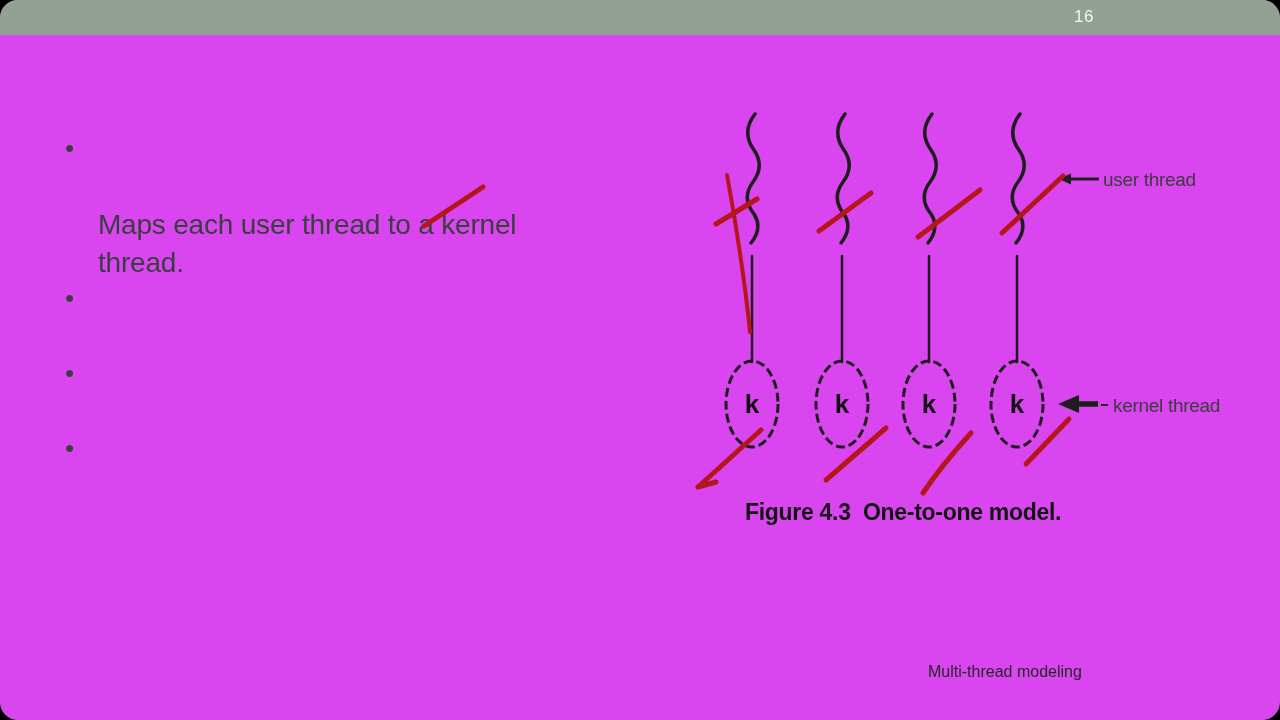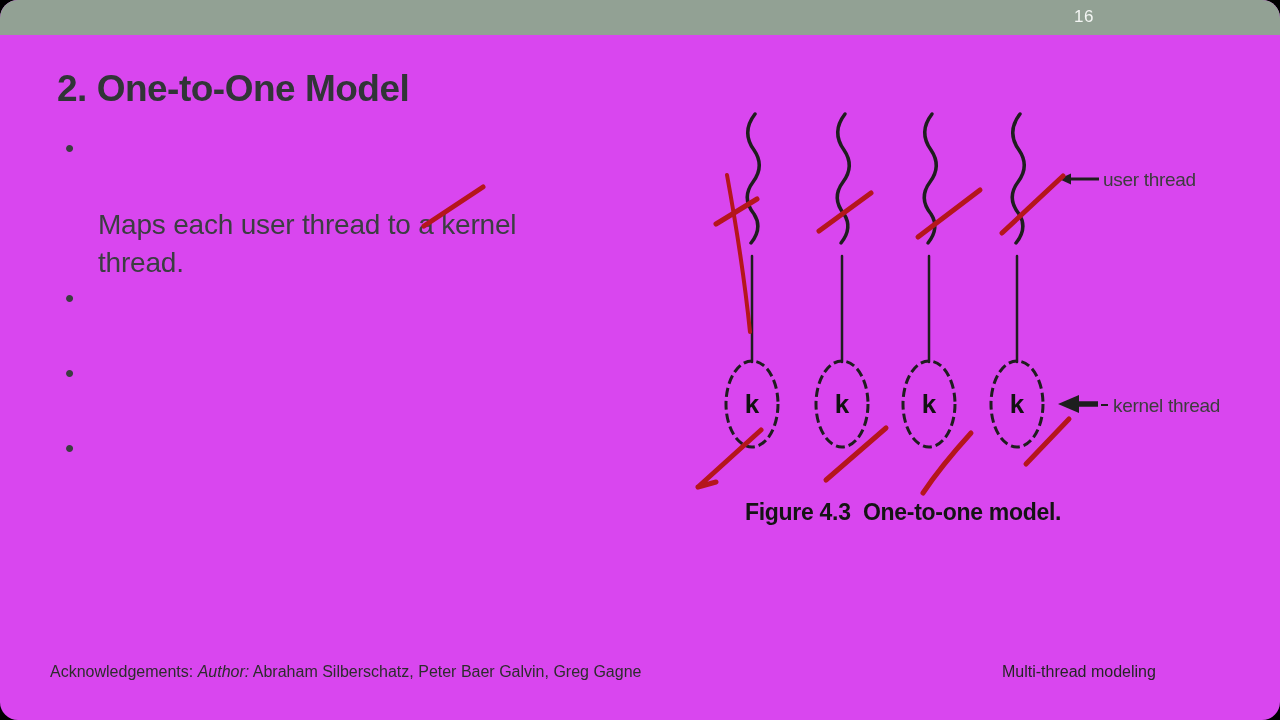--- a/index.html
+++ b/index.html
@@ -15,35 +15,34 @@
   }
   .bullets{
     position:absolute;left:62px;top:131px;width:650px;margin:0;padding:0;list-style:none;
     font-size:28px;line-height:37.5px;color:#3b3e41;letter-spacing:-0.2px;
   }
   .bullet-item{position:relative;padding-left:36px;white-space:pre-line;}
   .bullet-marker{position:absolute;left:3px;top:-1px;font-size:26px;color:#3b3e41;}
   .overlay{position:absolute;left:0;top:0;z-index:5;pointer-events:none;}
   .footer-left{position:absolute;left:50px;top:663px;font-size:16px;color:#2d2d2d;z-index:3;white-space:nowrap;}
   .footer-left .author-label{font-style:italic;}
-  .footer-right{position:absolute;left:1002px;top:663px;font-size:16px;color:#262626;z-index:3;white-space:nowrap;}
+  .footer-right{position:absolute;left:928px;top:663px;font-size:16px;color:#262626;z-index:3;white-space:nowrap;}
   svg text{font-family:"Liberation Sans",sans-serif;}
   .diag-label{font-size:19px;fill:#3c3c3c;letter-spacing:-0.3px;}
   .cap-bold{font-size:23px;font-weight:bold;fill:#141414;letter-spacing:-0.3px;}
   .k-letter{font-size:26px;font-weight:bold;fill:#121212;}
 </style>
 </head>
 <body>
 
 <div class="stage">
 
   <div class="topbar"></div>
   <div class="pagenum">16</div>
 
-  <div class="title">2. One-to-One Model</div>
 
   <ul class="bullets">
     <li class="bullet-item">
       <span class="bullet-marker">•</span>
       <span>Maps each user thread to a kernel
 thread.</span>
     </li>
     <li class="bullet-item">
       <span class="bullet-marker">•</span>
     </li>
@@ -103,18 +102,15 @@
       <line x1="819" y1="231" x2="871" y2="193"></line>
       <line x1="918" y1="237" x2="980" y2="190"></line>
       <line x1="1002" y1="233" x2="1063" y2="176"></line>
       <path d="M 698 487 L 761 430 M 698 487 L 716 482"></path>
       <line x1="826" y1="480" x2="886" y2="428"></line>
       <path d="M 923 493 Q 941 466 971 433"></path>
       <line x1="1026" y1="464" x2="1069" y2="419"></line>
     </g>
   </svg>
 
-  <div class="footer-left">
-    <span>Acknowledgements: </span><span class="author-label">Author:</span><span> Abraham Silberschatz, Peter Baer Galvin, Greg Gagne</span>
-  </div>
   <div class="footer-right">Multi-thread modeling</div>
 
 </div>
 
 </body></html>

